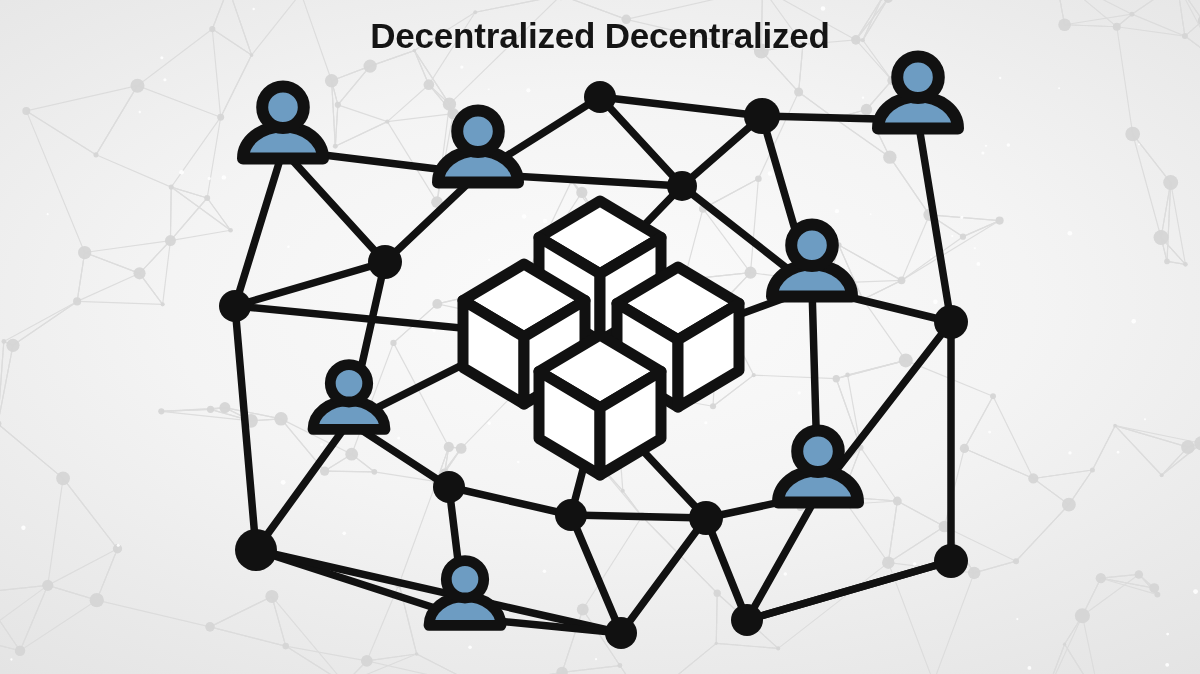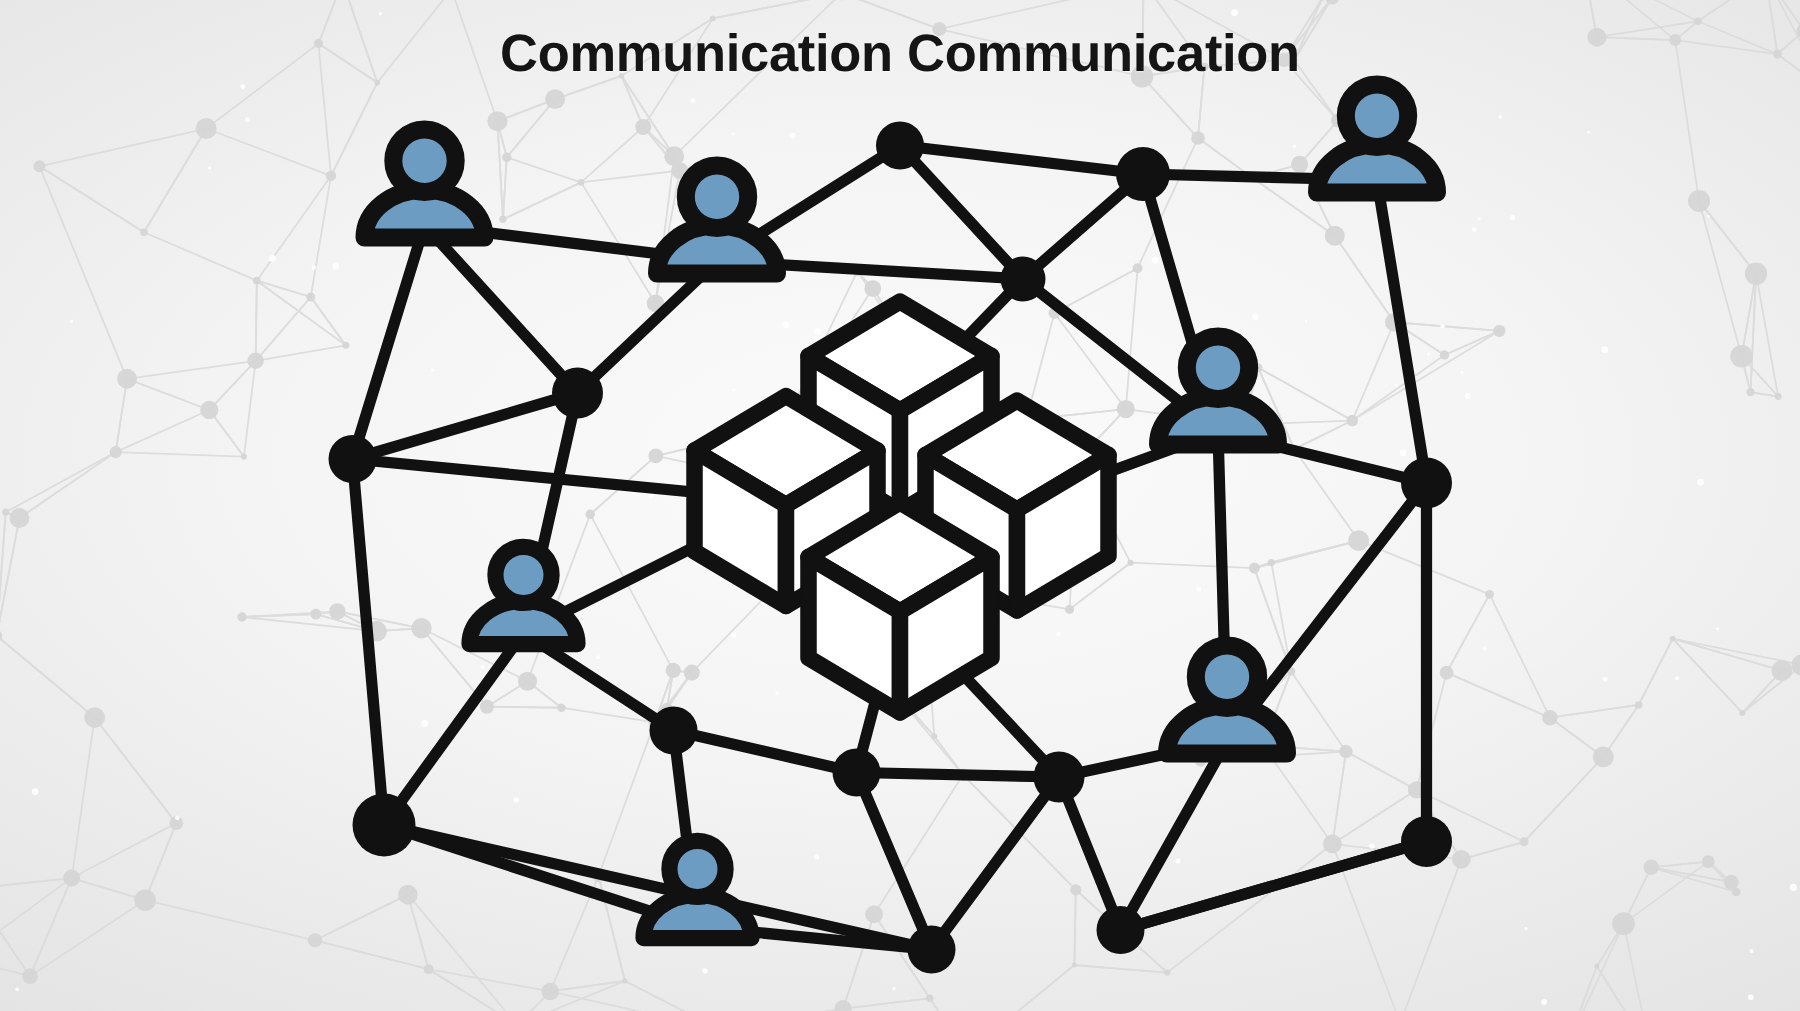--- a/index.html
+++ b/index.html
@@ -832,15 +832,15 @@
           <path d="M 778 502.4 a 40 32 0 0 1 80 0 Z" fill="#6d9cc2" stroke="#111111" stroke-width="12" stroke-linejoin="round"></path>
           <circle cx="818" cy="451.2" r="20.8" fill="#6d9cc2" stroke="#111111" stroke-width="12"></circle>
         </g>
         <g>
           <path d="M 429 625.36 a 36 28.8 0 0 1 72 0 Z" fill="#6d9cc2" stroke="#111111" stroke-width="10.799999999999999" stroke-linejoin="round"></path>
           <circle cx="465" cy="579.28" r="18.72" fill="#6d9cc2" stroke="#111111" stroke-width="10.799999999999999"></circle>
         </g>
       </g>
   </svg>
 
-  <div id="title">Communication Communication</div>
+  <div id="title">Decentralized Decentralized</div>
 
 </div>
 
 </body></html>

